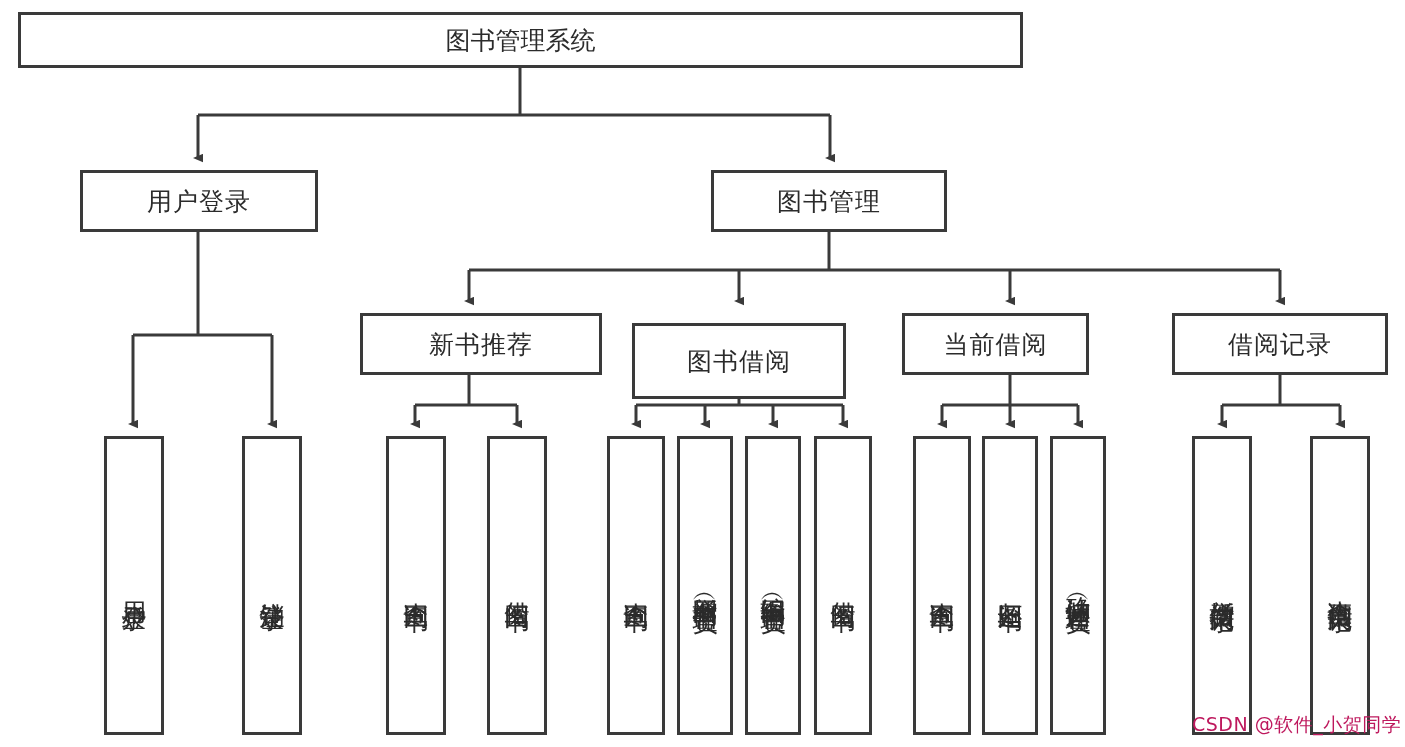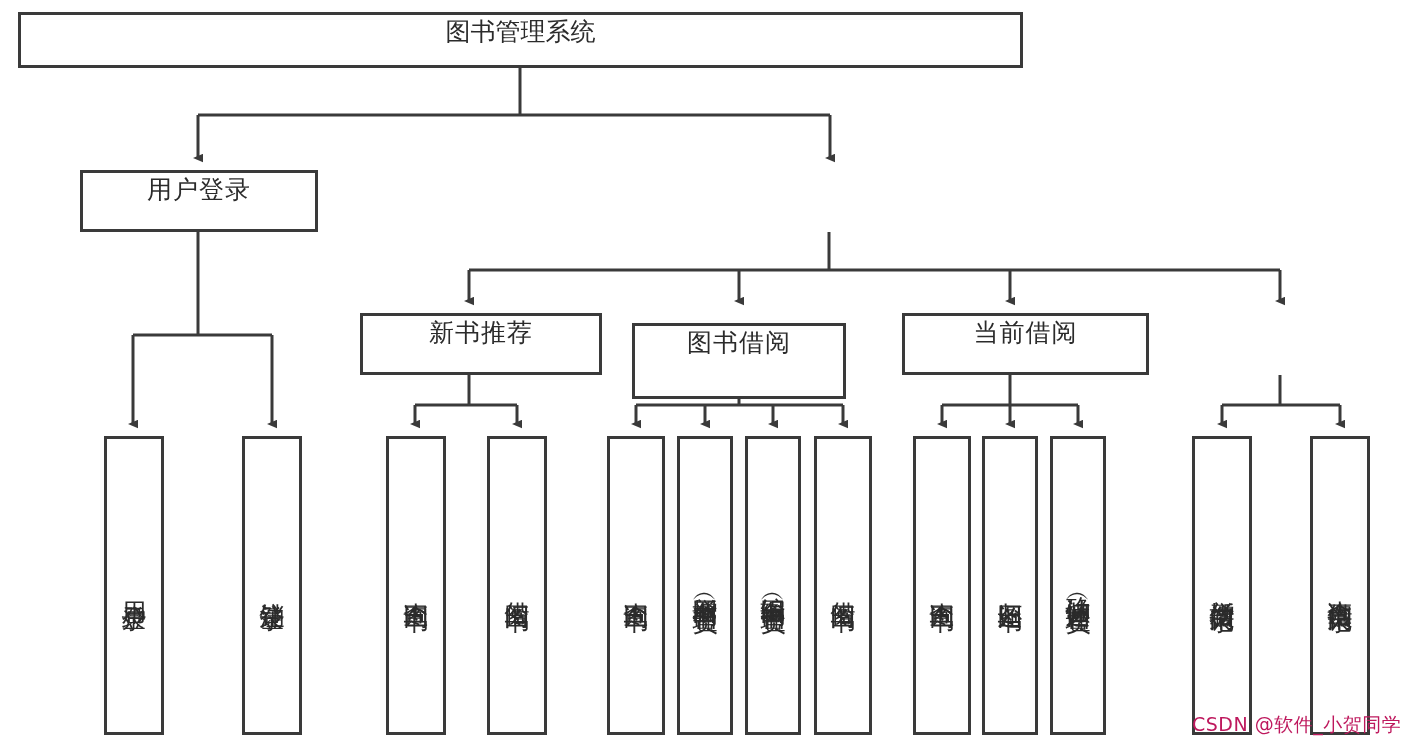--- a/index.html
+++ b/index.html
@@ -24,21 +24,21 @@
     width: 1405px;
     height: 747px;
     pointer-events: none;
   }
   .node {
     position: absolute;
     box-sizing: border-box;
     border: 3px solid #3a3a3a;
     background: #ffffff;
     display: flex;
-    align-items: flex-start;
+    align-items: center;
     justify-content: center;
     color: #2b2b2b;
   }
   .node.h {
     font-size: 25px;
     letter-spacing: 1px;
   }
   .node.root {
     font-size: 25px;
   }
@@ -120,29 +120,35 @@
     </g>
   </svg>
 
   <div class="node root" style="left:18px; top:12px; width:1005px; height:56px;">
     <span>图书管理系统</span>
   </div>
 
   <div class="node h" style="left:80px; top:170px; width:238px; height:62px;">
     <span>用户登录</span>
   </div>
+  <div class="node h" style="left:711px; top:170px; width:236px; height:62px;">
+    <span>图书管理</span>
+  </div>
 
   <div class="node h" style="left:360px; top:313px; width:242px; height:62px;">
     <span>新书推荐</span>
   </div>
   <div class="node h" style="left:632px; top:323px; width:214px; height:76px;">
     <span>图书借阅</span>
   </div>
-  <div class="node h" style="left:902px; top:313px; width:247px; height:62px;">
+  <div class="node h" style="left:902px; top:313px; width:187px; height:62px;">
     <span>当前借阅</span>
+  </div>
+  <div class="node h" style="left:1172px; top:313px; width:216px; height:62px;">
+    <span>借阅记录</span>
   </div>
 
   <div class="node leaf" style="left:104px; top:436px; width:60px; height:299px;">
     <span class="vtext">用户登录</span>
   </div>
   <div class="node leaf" style="left:242px; top:436px; width:60px; height:299px;">
     <span class="vtext">注销登录</span>
   </div>
 
   <div class="node leaf" style="left:386px; top:436px; width:60px; height:299px;">

